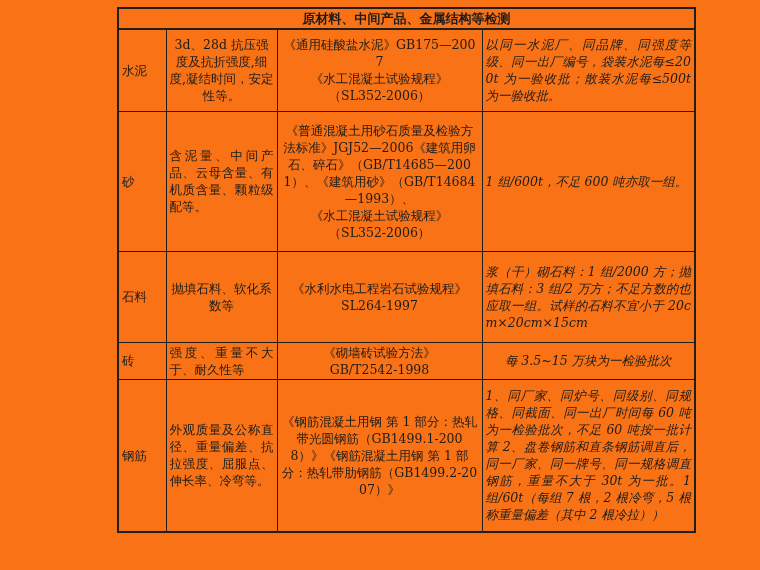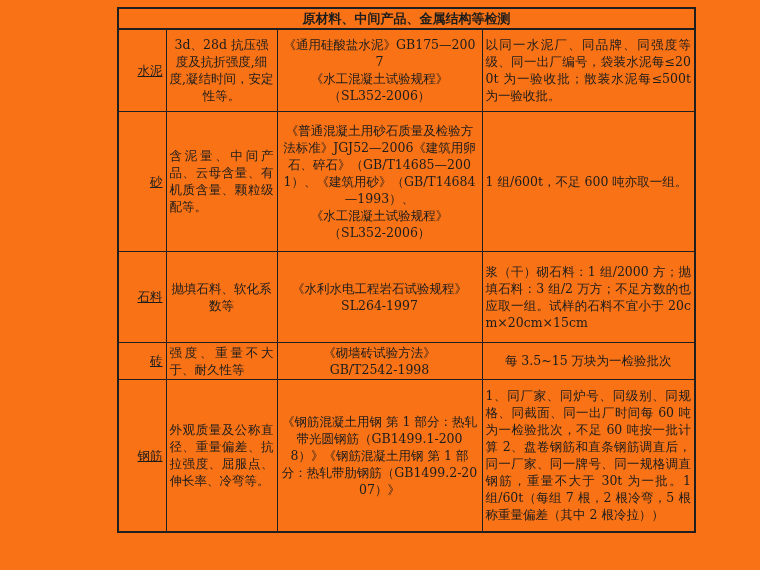--- a/index.html
+++ b/index.html
@@ -40,24 +40,24 @@
     font-weight: bold;
     font-size: 13px;
     text-align: center;
     white-space: nowrap;
   }
   tr.header-row td {
     border-bottom: 2px solid #1f1f1f;
     text-align: center;
     white-space: nowrap;
   }
-  td.name  { text-align: right; text-decoration: underline; }
+  td.name  { text-align: left; }
   td.items { text-align: justify; }
   td.std   { text-align: center; }
-  td.batch { text-align: justify; }
+  td.batch { text-align: justify; font-style: italic; }
   td.ac    { text-align: center; margin-top: 40px; }
   tr.title-row  { height: 18px; }
   tr.header-row { height: 21px; }
   tr.row-cement { height: 82px; }
   tr.row-sand   { height: 140px; }
   tr.row-stone  { height: 91px; }
   tr.row-brick  { height: 35px; }
   tr.row-rebar  { height: 153px; }
 </style>
 </head>

